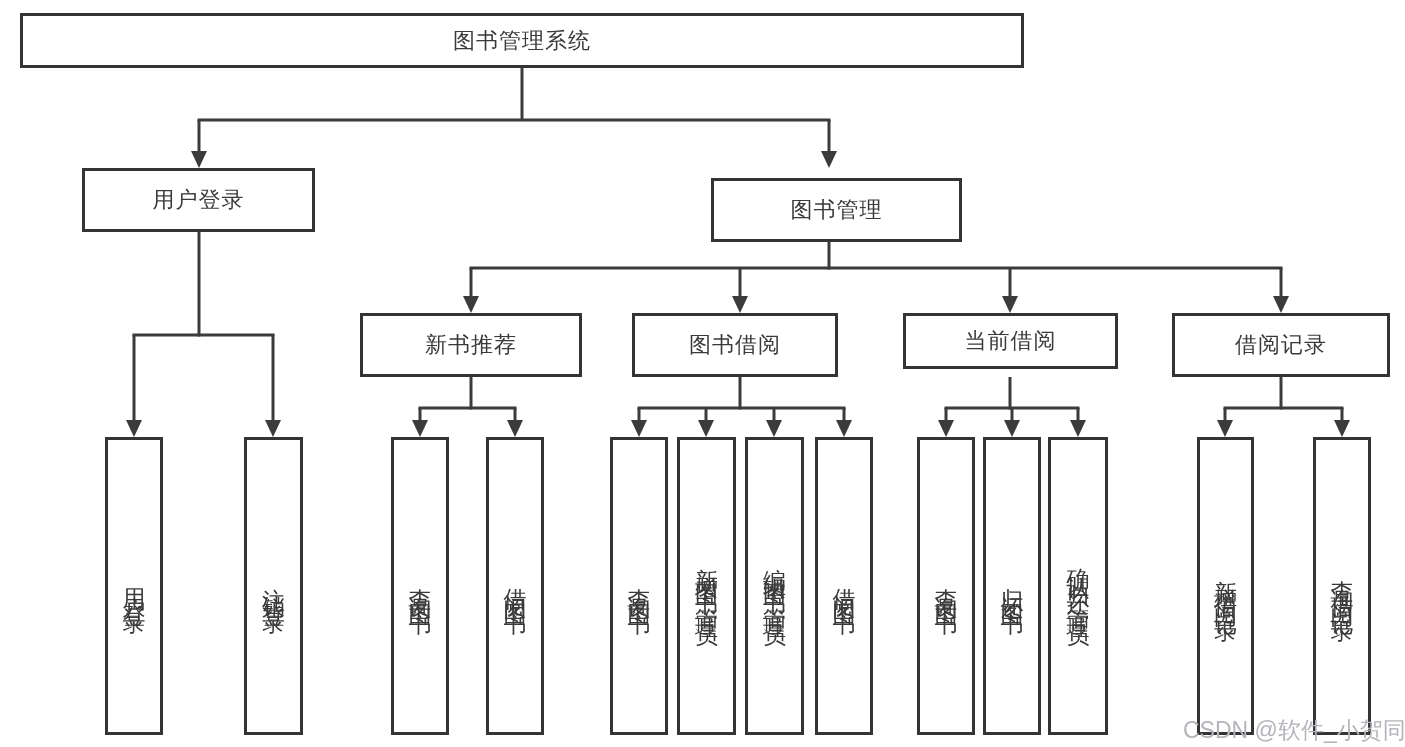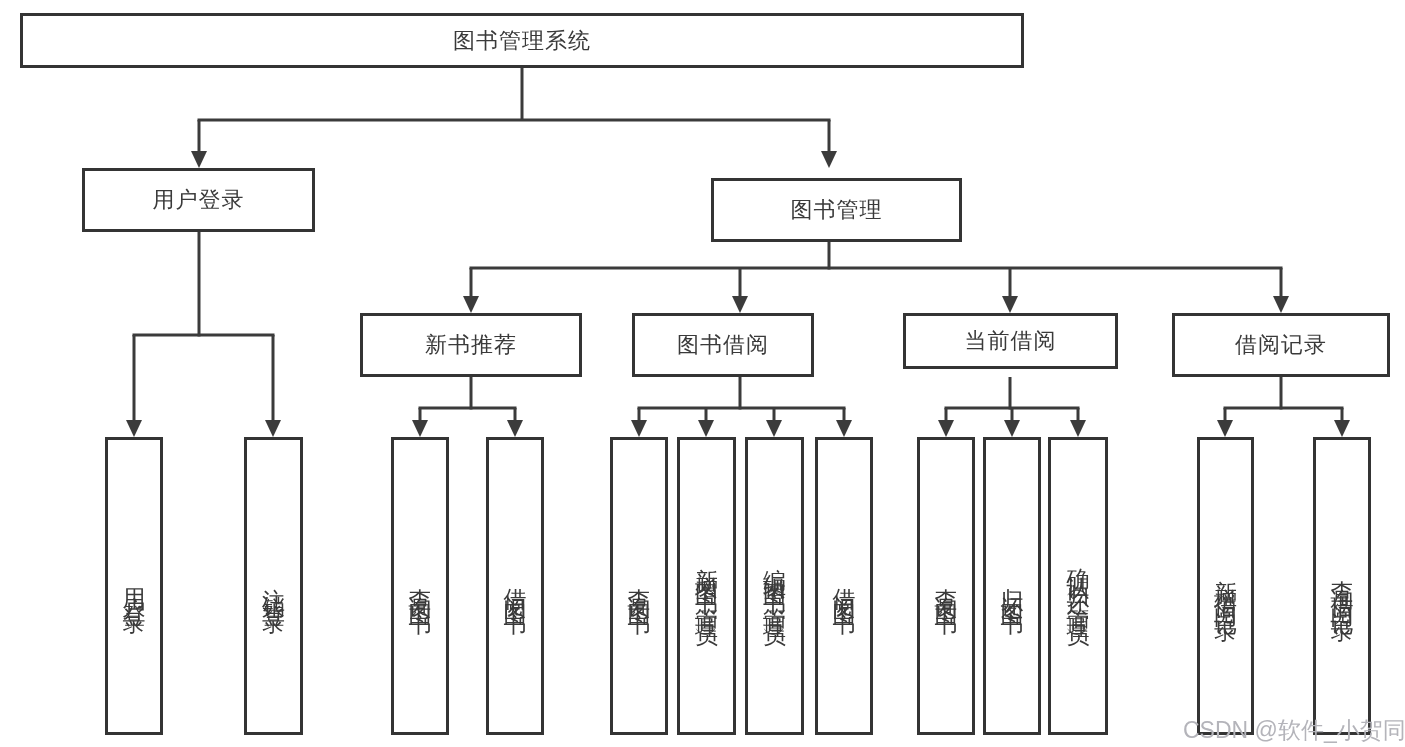--- a/index.html
+++ b/index.html
@@ -102,21 +102,21 @@
   <div class="box" style="left:82px;top:168px;width:233px;height:64px">
     <span>用户登录</span>
   </div>
   <div class="box" style="left:711px;top:178px;width:251px;height:64px">
     <span>图书管理</span>
   </div>
 
   <div class="box" style="left:360px;top:313px;width:222px;height:64px">
     <span>新书推荐</span>
   </div>
-  <div class="box" style="left:632px;top:313px;width:182px;height:64px">
+  <div class="box" style="left:632px;top:313px;width:206px;height:64px">
     <span>图书借阅</span>
   </div>
   <div class="box" style="left:903px;top:313px;width:215px;height:56px">
     <span>当前借阅</span>
   </div>
   <div class="box" style="left:1172px;top:313px;width:218px;height:64px">
     <span>借阅记录</span>
   </div>
 
   <div class="box vbox" style="left:105px;width:58px">

